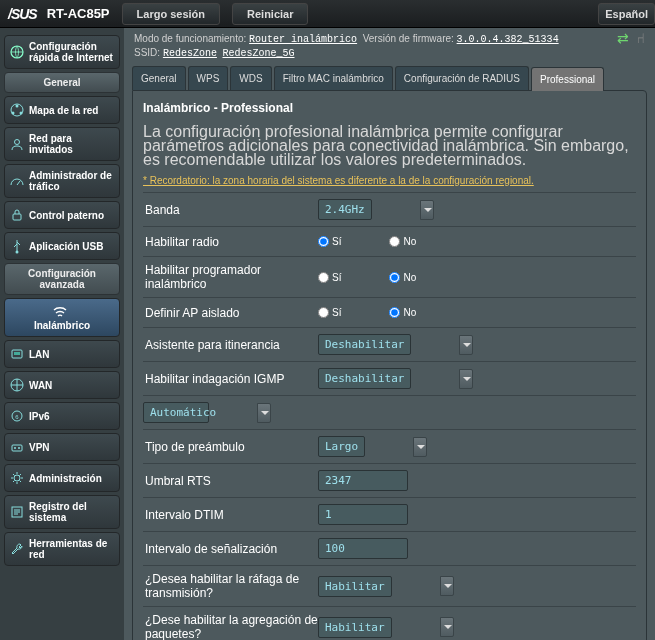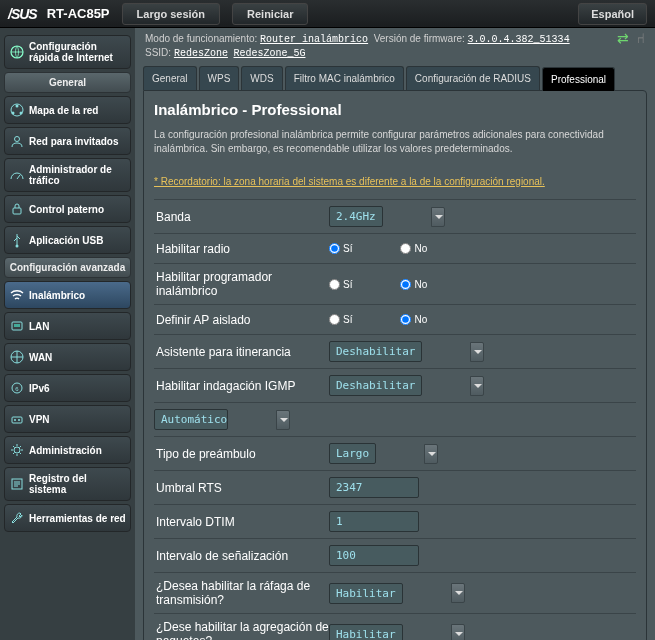--- a/index.html
+++ b/index.html
@@ -1,41 +1,41 @@
 <!DOCTYPE html>
 <html><head>
 <meta charset="utf-8">
 <style>
 * { margin: 0; padding: 0; box-sizing: border-box; font-family: Arial, sans-serif; }
 body { background: #4d595d; width: 655px; height: 640px; overflow: hidden; font-size: 11px; color: #fff; }
 .top-bar { display: flex; align-items: center; height: 28px; background: linear-gradient(#2a2e30, #1a1d1f); border-bottom: 1px solid #000; }
 .logo { font-weight: bold; font-style: italic; font-size: 14px; padding: 0 8px; color: #fff; letter-spacing: -1px; }
 .model { font-weight: bold; font-size: 13px; margin-left: 2px; text-align: center; }
 .btn-top { background: linear-gradient(#3a4143, #22272a); border: 1px solid #444; color: #ddd; font-size: 11px; padding: 4px 14px; margin-left: 12px; border-radius: 3px; cursor: pointer; font-weight: bold; }
-.btn-top.lang { margin-left: auto; margin-right: 8px; padding: 4px 12px; }
+.btn-top.lang { margin-left: auto; margin-right: 0; padding: 4px 6px; }
 .container { display: flex; height: calc(100% - 28px); }
-.sidebar { width: 135px; background: #363f42; padding: 4px 2px; }
+.sidebar { width: 124px; background: #363f42; padding: 4px 2px; }
 .sidenav-item { display: flex; align-items: center; background: linear-gradient(#3e494e, #2f373b); border: 1px solid #232729; border-radius: 4px; margin: 3px 2px; padding: 5px 4px; cursor: pointer; min-height: 28px; }
-.sidenav-item.active { background: linear-gradient(#4a6a8a, #2d4760); }
+.sidenav-item.active { background: linear-gradient(#4a6a8a, #2d4760); flex-direction: column; }
 .sidenav-item .icon { width: 16px; height: 16px; margin-right: 4px; flex-shrink: 0; display: inline-flex; align-items: center; justify-content: center; }
 .sidenav-item .label { font-size: 10px; line-height: 11px; font-weight: bold; }
 .sidenav-header { background: linear-gradient(#5a676c, #424c50); border: 1px solid #2c3235; border-radius: 4px; margin: 3px 2px; padding: 4px; text-align: center; font-size: 10px; font-weight: bold; color: #eee; }
 .main { flex: 1; background: #4d595d; overflow-y: auto; }
 .info-bar { padding: 4px 10px; background: #4d595d; font-size: 10px; line-height: 13px; }
 .info-bar .lbl { color: #d0d0d0; }
 .info-bar a { color: #fff; text-decoration: underline; font-family: Liberation Mono, monospace; }
 .status-icons { float: right; font-size: 14px; }
 .status-icons span { margin-left: 4px; }
 .tabs { display: flex; margin: 2px 8px 0; }
 .tab { background: #36474f; color: #ddd; font-size: 10px; padding: 6px 8px; margin-right: 2px; border-radius: 3px 3px 0 0; cursor: pointer; border: 1px solid #2b3438; border-bottom: none; }
-.tab.active { background: #000000; color: #fff; position: relative; top: 1px; }
+.tab.active { background: #737373; color: #fff; position: relative; top: 1px; }
 .panel { margin: 0 8px 8px; background: #4d595d; border: 1px solid #2b3438; border-radius: 0 4px 4px 4px; padding: 10px 10px 12px; }
-.panel h2 { font-size: 15px; font-weight: bold; margin-bottom: 10px; color: #fff; }
-.panel .desc { font-size: 10px; color: #d8d8d8; line-height: 14px; margin-bottom: 20px; }
-.reminder { font-size: 10px; color: #e8c25a; text-decoration: underline; display: block; margin-bottom: 12px; }
+.panel h2 { font-size: 12px; font-weight: bold; margin-bottom: 10px; color: #fff; }
+.panel .desc { font-size: 16px; color: #d8d8d8; line-height: 14px; margin-bottom: 8px; }
+.reminder { font-size: 10px; color: #e8c25a; text-decoration: underline; display: block; margin-bottom: 6px; }
 .form-row { display: flex; align-items: center; border-top: 1px solid #3a4448; padding: 6px 0; min-height: 30px; }
 .form-row .flabel { width: 175px; font-size: 12px; color: #fff; padding-left: 2px; }
 .form-row .fcontrol { flex: 1; display: flex; align-items: center; font-size: 10px; gap: 48px; }
 .sel { background: #475b5f; color: #9ee0ec; border: 1px solid #2a3336; font-family: monospace; font-size: 11px; padding: 3px 6px; border-radius: 2px; }
 .sel-btn { background: linear-gradient(#6a757a, #4f5b60); border: 1px solid #3a4448; width: 14px; height: 20px; margin-left: 0; border-radius: 0 2px 2px 0; cursor: pointer; position: relative; }
 .sel-btn::after { content: ""; position: absolute; left: 3px; top: 7px; border: 4px solid transparent; border-top-color: #ddd; }
 .txt { background: #475b5f; color: #9ee0ec; border: 1px solid #2a3336; font-family: monospace; font-size: 11px; padding: 3px 6px; width: 90px; border-radius: 2px; }
 .radio-wrap { display: flex; align-items: center; gap: 12px; }
 .radio-wrap label { display: flex; align-items: center; gap: 3px; font-size: 10px; }
 input[type=radio] { width: 11px; height: 11px; }
@@ -280,21 +280,21 @@
       <div class="form-row">
           <div class="flabel">Habilitar indagación IGMP</div>
           <div class="fcontrol">
             <span class="sel">Deshabilitar</span>
             <span class="sel-btn"></span>
           </div>
         </div>
 
       <div class="form-row">
           <div class="fcontrol">
-            <span class="sel" style="width:74px">Automático</span>
+            <span class="sel" style="width:66px">Automático</span>
             <span class="sel-btn"></span>
           </div>
         </div>
 
       <div class="form-row">
           <div class="flabel">Tipo de preámbulo</div>
           <div class="fcontrol">
             <span class="sel">Largo</span>
             <span class="sel-btn"></span>
           </div>

